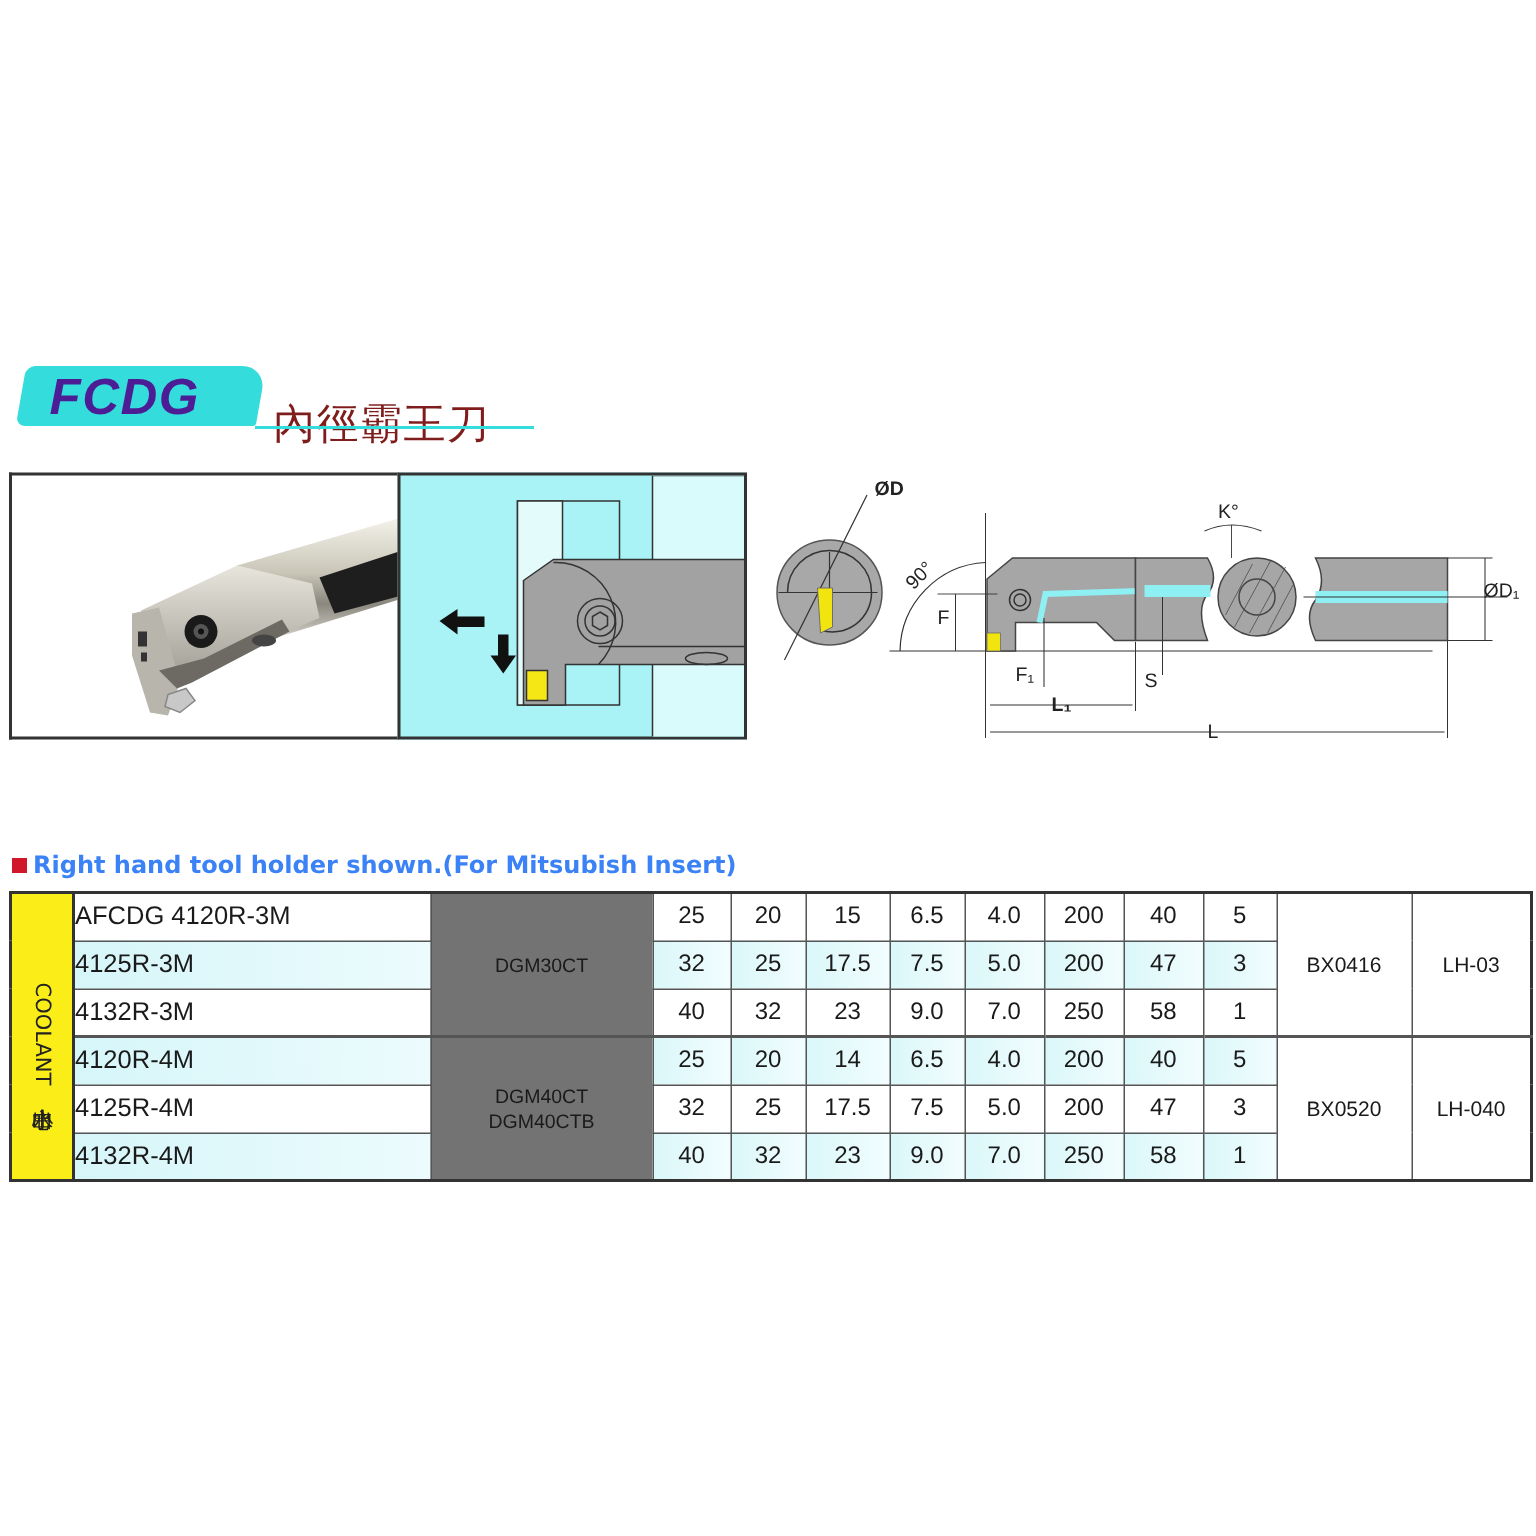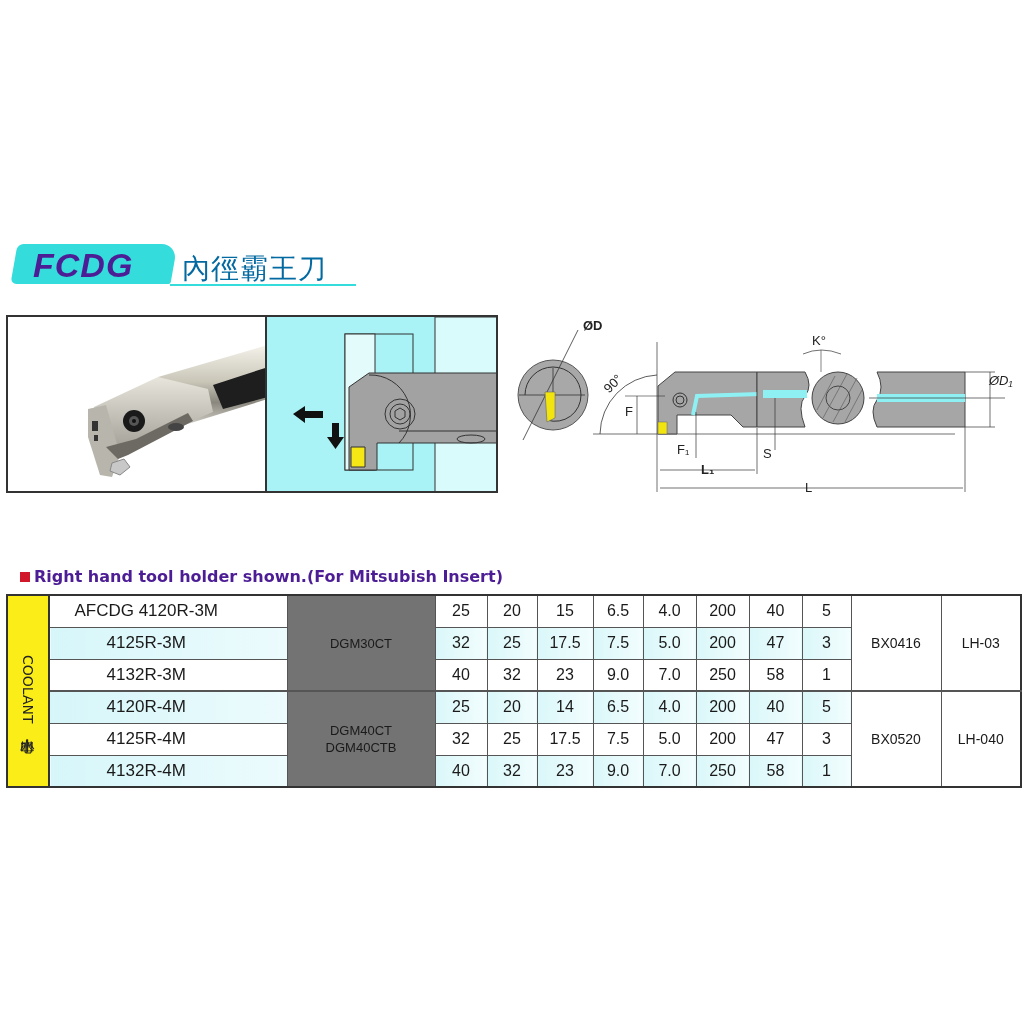--- a/index.html
+++ b/index.html
@@ -12,58 +12,58 @@
     position: absolute; left: 14px; top: 4px; width: 160px; height: 40px;
     background: #35dcdc;
     border-radius: 6px 16px 2px 6px;
     transform: skewX(-10deg);
   }
   .banner-code {
     position: absolute; left: 33px; top: 6px;
     font: italic bold 34px "Liberation Sans", sans-serif; color: #4c1d95; letter-spacing: 1px;
   }
   .banner-name {
-    position: absolute; left: 182px; top: 10px;
-    font: 28px "DejaVu Sans", sans-serif; color: #0369a1; letter-spacing: 1px;
+    position: absolute; left: 182px; top: 24px;
+    font: 28px "DejaVu Sans", sans-serif; color: #7f1d1d; letter-spacing: 1px;
   }
   .banner-rule { position: absolute; left: 170px; top: 44px; width: 186px; height: 2px; background: #35dcdc; }
 
   
   .photo-frame {
     position: absolute; left: 6px; top: 315px; width: 260px; height: 178px;
     border: 2px solid #333; border-right: none; background: #fff; overflow: hidden;
   }
   .illus-frame {
     position: absolute; left: 265px; top: 315px; width: 233px; height: 178px;
     border: 2px solid #333; background: #a9f2f5; overflow: hidden;
   }
 
   
   .drawing { position: absolute; left: 505px; top: 310px; width: 515px; height: 190px; }
   .dim-label { position: absolute; font: 13px "Liberation Sans", sans-serif; color: #222; }
 
   
   .table-caption {
-    position: absolute; left: 20px; top: 567px;
-    font: bold 16px "DejaVu Sans", sans-serif; color: #4c1d95;
+    position: absolute; left: 8px; top: 567px;
+    font: bold 16px "DejaVu Sans", sans-serif; color: #3b82f6;
     display: flex; align-items: center;
   }
   .red-square { width: 10px; height: 10px; background: #d0182a; margin-right: 4px; display: inline-block; }
 
   .spec-table {
     position: absolute; left: 6px; top: 594px;
     border-collapse: collapse; table-layout: fixed;
     border: 2px solid #333;
     font-family: "Liberation Sans", sans-serif;
   }
   .spec-table td {
     border: 1px solid #555; height: 32px; text-align: center; vertical-align: middle;
     font-size: 16px; color: #1a1a1a; padding: 0;
   }
-  .spec-table td.model { text-align: center; padding-right: 44px; font-size: 17px; margin-top: 23px; }
+  .spec-table td.model { text-align: left; padding-right: 44px; font-size: 17px; margin-top: 23px; }
   .spec-table td.insert { font-size: 13px; line-height: 17px; background: #737373; }
   .spec-table td.part { font-size: 14px; background: #fff; }
   .spec-table td.coolant {
     background: #fbee18; border-right: 2px solid #333; padding: 0;
   }
   .coolant-text {
     writing-mode: vertical-rl; font: 14px "DejaVu Sans", sans-serif; color: #222;
     margin: 0 auto; letter-spacing: 0px; line-height: 20px;
   }
   .row-shade td.cell-shade { background: linear-gradient(90deg, #daf7f9 0%, #f2fdfe 100%); }
@@ -196,21 +196,21 @@
     <line x1="316" y1="40" x2="316" y2="62" stroke="#333" stroke-width="0.6"></line>
   </svg>
   <div class="dim-label" style="left:78px; top:8px;font-weight:bold;">ØD</div>
   <div class="dim-label" style="left:98px; top:66px; transform:rotate(-45deg);">90°</div>
   <div class="dim-label" style="left:120px; top:94px;">F</div>
   <div class="dim-label" style="left:172px; top:132px;">F₁</div>
   <div class="dim-label" style="left:196px; top:152px;font-weight:bold;">L₁</div>
   <div class="dim-label" style="left:258px; top:136px;">S</div>
   <div class="dim-label" style="left:300px; top:170px;">L</div>
   <div class="dim-label" style="left:307px; top:23px;">K°</div>
-  <div class="dim-label" style="left:484px; top:63px;font-style:italic;">ØD₁</div>
+  <div class="dim-label" style="left:484px; top:76px;">ØD₁</div>
 </div>
 
 <div class="table-caption">
   <span class="red-square"></span>
   <span>Right hand tool holder shown.(For Mitsubish Insert)</span>
 </div>
 
 <table class="spec-table">
   <colgroup>
     <col style="width:22px">

